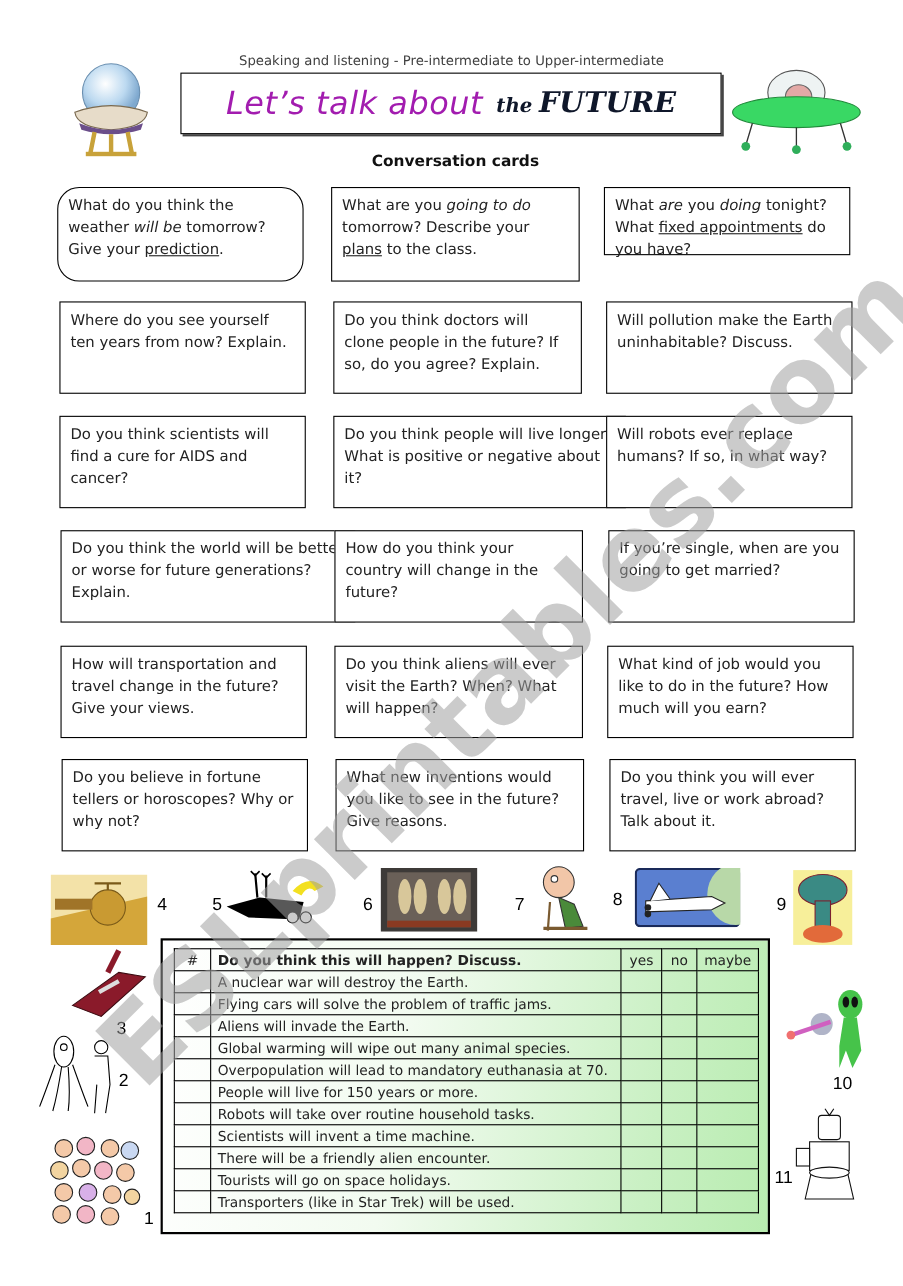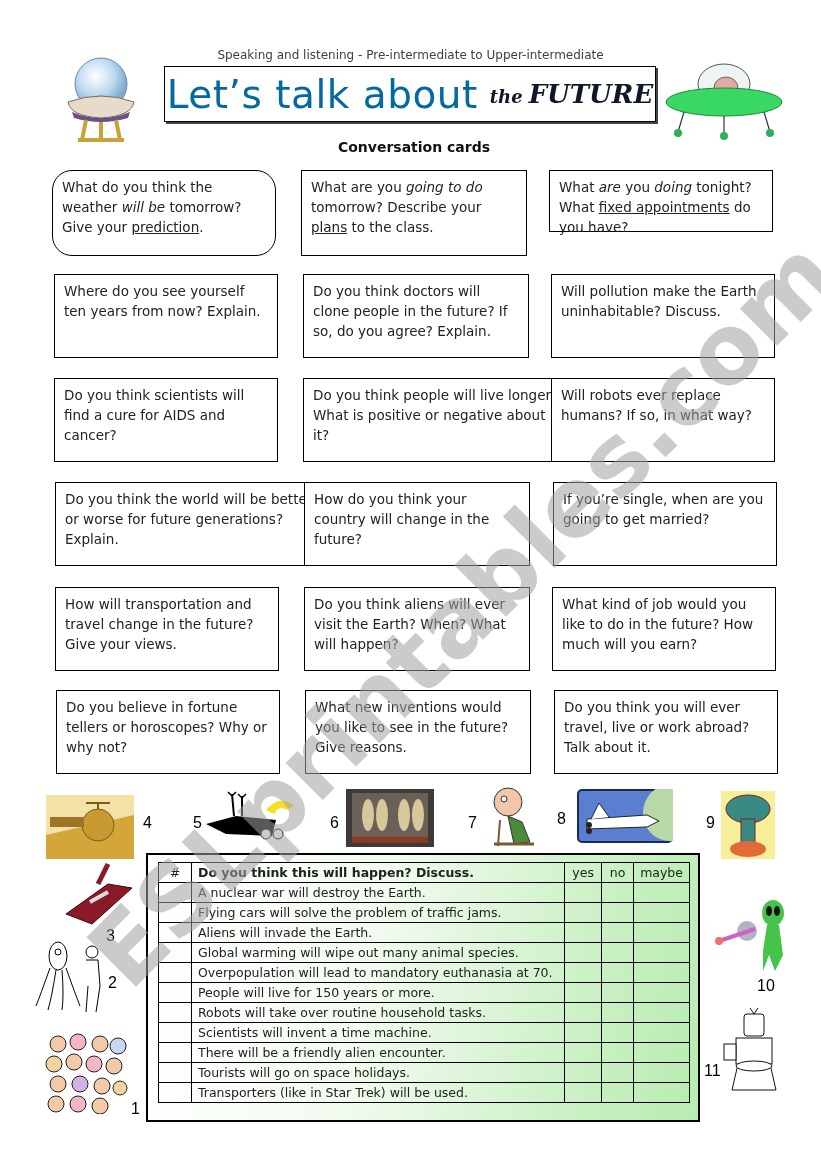--- a/index.html
+++ b/index.html
@@ -2,21 +2,21 @@
 <html><head>
 <meta charset="utf-8">
 <style>
   html, body { margin:0; padding:0; background:#ffffff; }
   body { width:821px; height:1169px; position:relative; overflow:hidden;
          font-family:"DejaVu Sans", sans-serif; color:#111; }
   .abs { position:absolute; }
   .subtitle { left:0; width:821px; top:48px; text-align:center; font-size:12px; color:#404040; }
   .title-box { left:164px; top:66px; width:490px; height:54px; border:1.5px solid #000;
                box-shadow:2px 2px 0 #444; background:#fff; display:flex; align-items:center; justify-content:center; }
-  .title-main { font-size:39px; color:#0369a1; letter-spacing:0.5px; }
+  .title-main { font-size:29px; color:#a21caf; letter-spacing:0.5px;font-style:italic; }
   .title-accent { font-family:"DejaVu Serif", serif; font-style:italic; font-weight:bold; color:#0f172a; font-size:26px; margin-left:12px; }
   .title-accent .the { font-size:18px; margin-right:6px; }
   .section-heading { left:0; width:828px; top:139px; text-align:center; font-size:14px; font-weight:bold; }
   .card { position:absolute; width:222px; height:82px; border:1px solid #000; background:#fff;
           box-sizing:border-box; padding:6px 9px; font-size:13.5px; line-height:20px; color:#222; }
   .card i { font-style:italic; }
   .card u { text-decoration:underline; }
   .watermark { left:-40px; top:560px; width:1000px; text-align:center; font-size:96px; font-weight:bold;
                color:rgba(160,160,160,0.55); transform:rotate(-45deg); transform-origin:center; pointer-events:none;
                font-family:"DejaVu Sans", sans-serif; z-index:5; }

